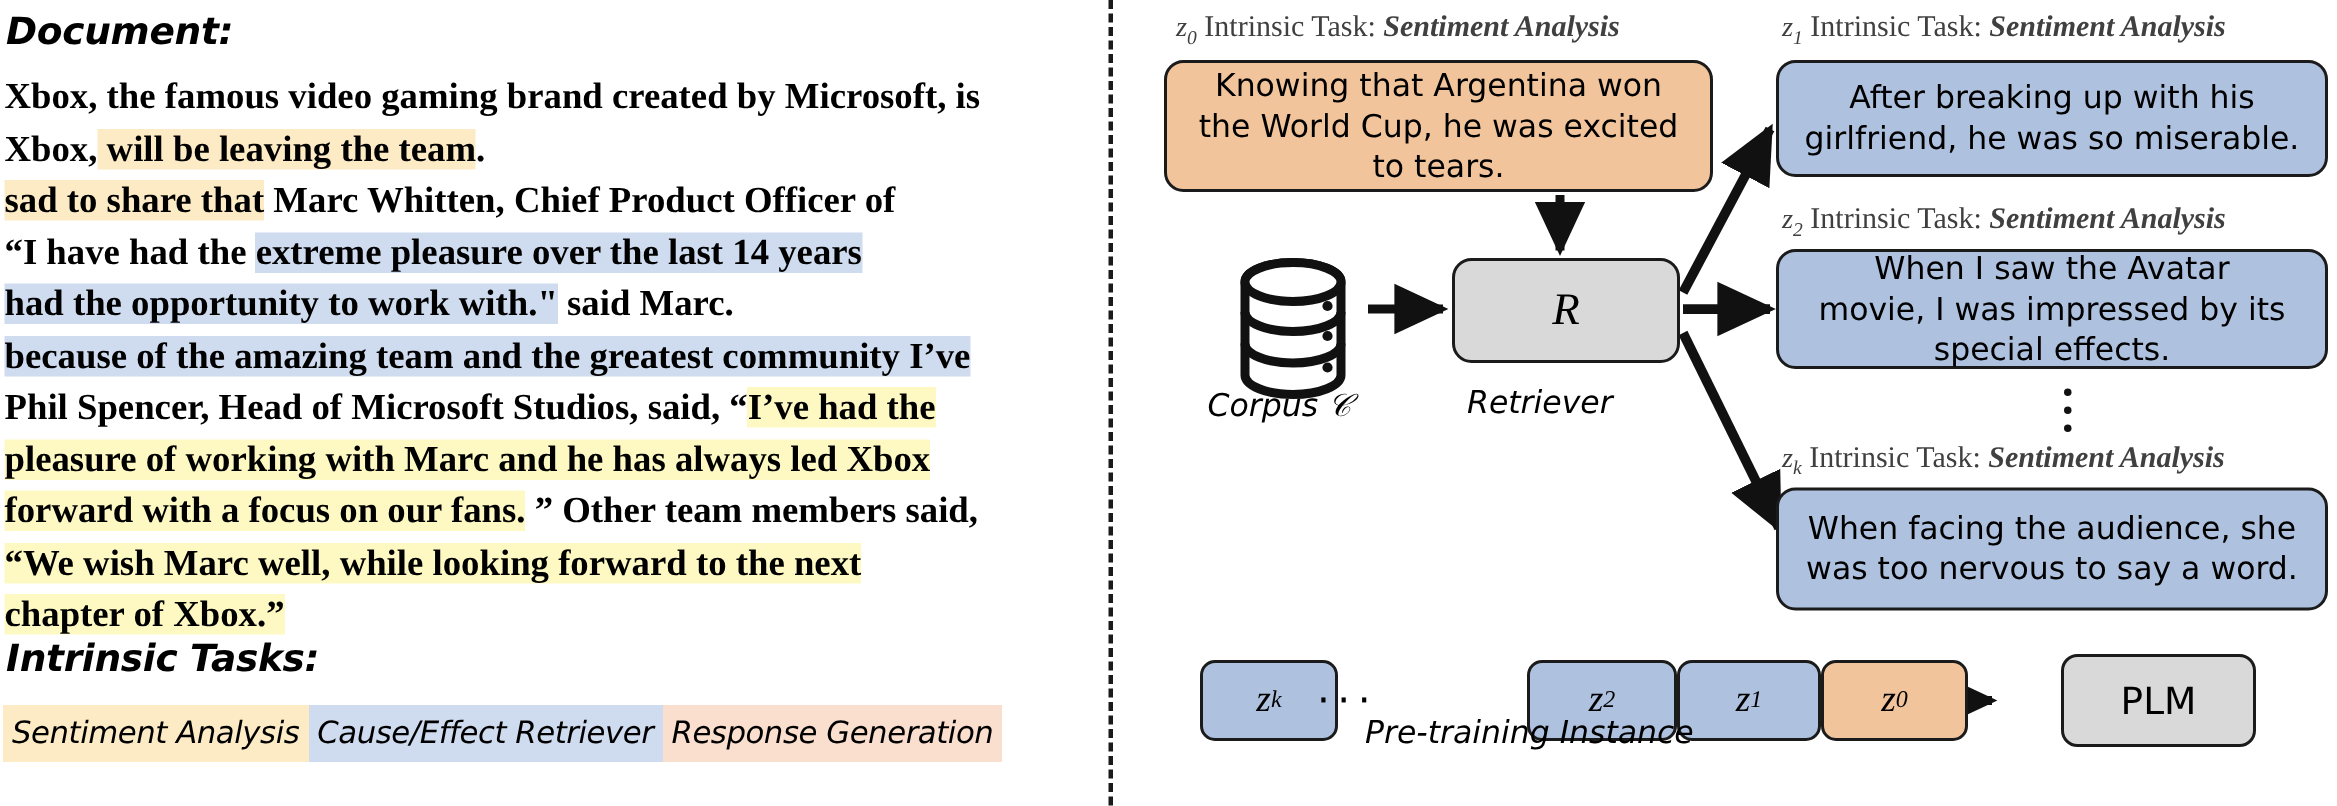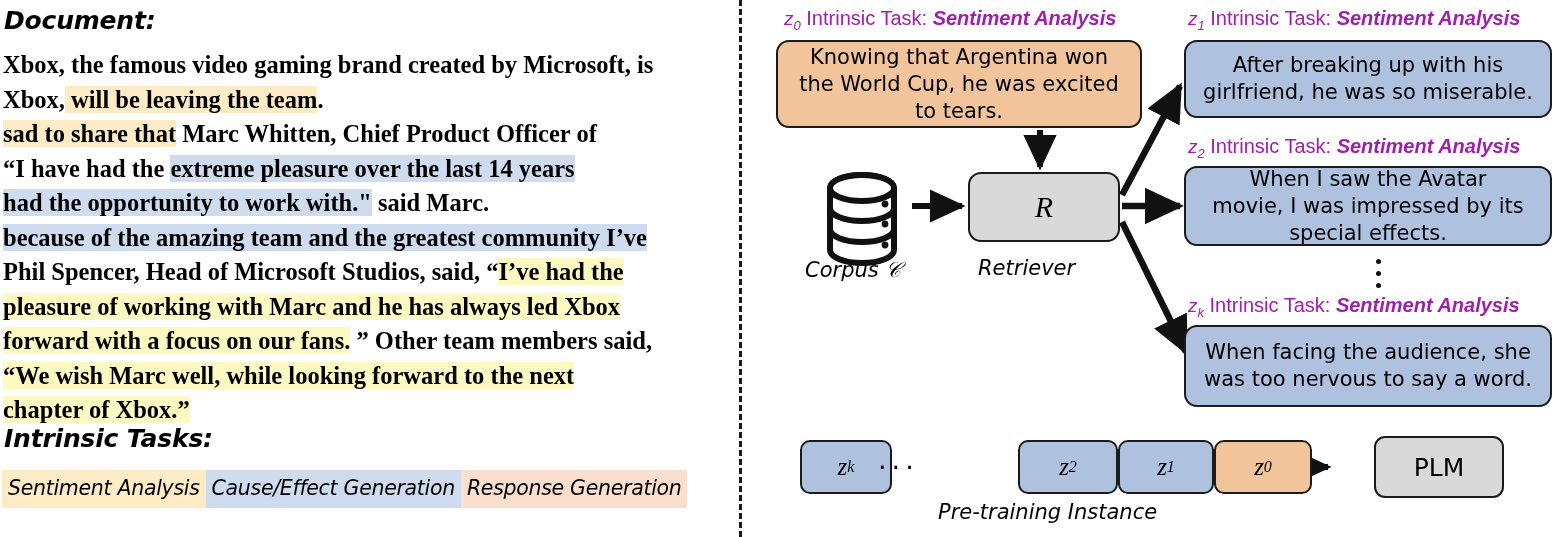--- a/index.html
+++ b/index.html
@@ -39,22 +39,22 @@
   #divider{
     position:absolute;left:739px;top:0;width:0;height:537px;
     border-left:3px dashed #1a1a1a;
   }
 
   
   #right-panel{position:absolute;left:740px;top:0;width:818px;height:537px;}
 
   .z-caption{
     position:absolute;white-space:nowrap;
-    font-family:Liberation Sans, sans-serif;
-    font-size:20px;color:#a21caf;line-height:1;
+    font-family:Liberation Serif, serif;
+    font-size:20px;color:#404040;line-height:1;
   }
   .z-caption .zsym{font-style:italic;font-size:19px;}
   .z-caption .zsub{font-style:italic;font-size:13px;vertical-align:sub;}
   .z-caption .ttl{font-weight:bold;font-style:italic;}
 
   .node-box{
     position:absolute;box-sizing:border-box;
     border:2.5px solid #1b1b1b;border-radius:13px;
     display:flex;align-items:center;justify-content:center;
     text-align:center;
@@ -123,21 +123,21 @@
       <div class="ln"><span class="hl-p">pleasure of working with Marc and he has always led Xbox</span></div>
       <div class="ln"><span class="hl-p">forward with a focus on our fans.</span><span> ” Other team members said,</span></div>
       <div class="ln"><span class="hl-p">“We wish Marc well, while looking forward to the next</span></div>
       <div class="ln"><span class="hl-p">chapter of Xbox.”</span></div>
     </div>
 
   <div id="intrinsic-heading" class="panel-heading">Intrinsic Tasks:</div>
 
   <div id="legend">
       <div class="legend-chip" style="background: rgb(252, 235, 197);">Sentiment Analysis</div>
-      <div class="legend-chip" style="background: rgb(207, 220, 239);">Cause/Effect Generation</div>
+      <div class="legend-chip" style="background: rgb(207, 220, 239);">Cause/Effect Retriever</div>
       <div class="legend-chip" style="background: rgb(250, 223, 206);">Response Generation</div>
     </div>
 </div>
 
 <div id="divider"></div>
 
 <div id="right-panel">
 
   <svg class="overlay" viewBox="0 0 818 537">
     <defs>
@@ -222,16 +222,16 @@
       <div class="seq-box" style="left: 378px; top: 440px; width: 96px; height: 54px; background: rgb(174, 193, 223);">
         <span class="zsym">z</span>
         <span class="zsub">1</span>
       </div>
       <div class="seq-box" style="left: 474px; top: 440px; width: 98px; height: 54px; background: rgb(242, 196, 156);">
         <span class="zsym">z</span>
         <span class="zsub">0</span>
       </div>
     </div>
   <div id="seq-ellipsis" style="left:138px;top:452px;">···</div>
-  <div class="fig-label" id="sequence-caption" style="left:170px;top:500px;margin-left:28px;">Pre-training Instance</div>
+  <div class="fig-label" id="sequence-caption" style="left:170px;top:476px;">Pre-training Instance</div>
 
   <div id="plm-box" style="left:602px;top:436px;width:130px;height:62px;">PLM</div>
 </div>
 
 </body></html>

